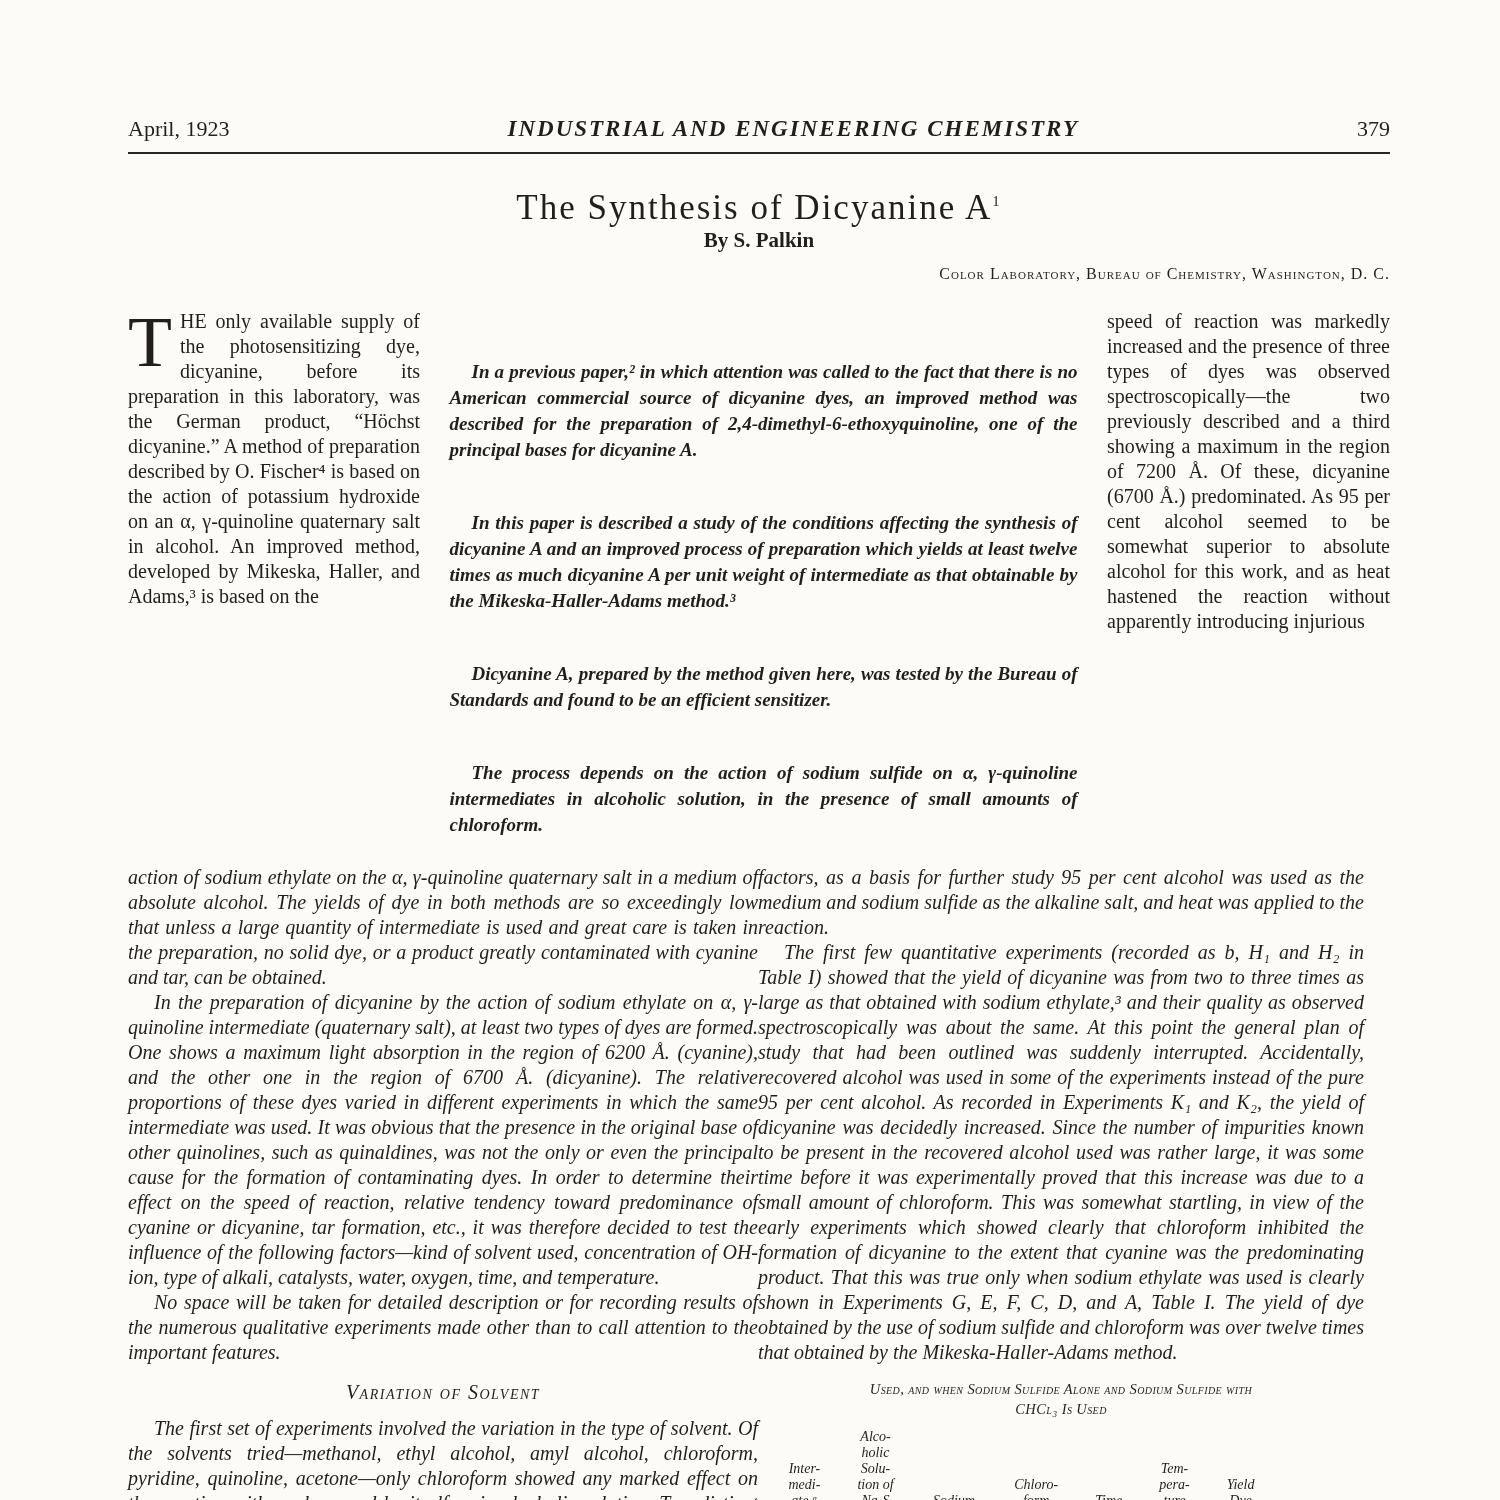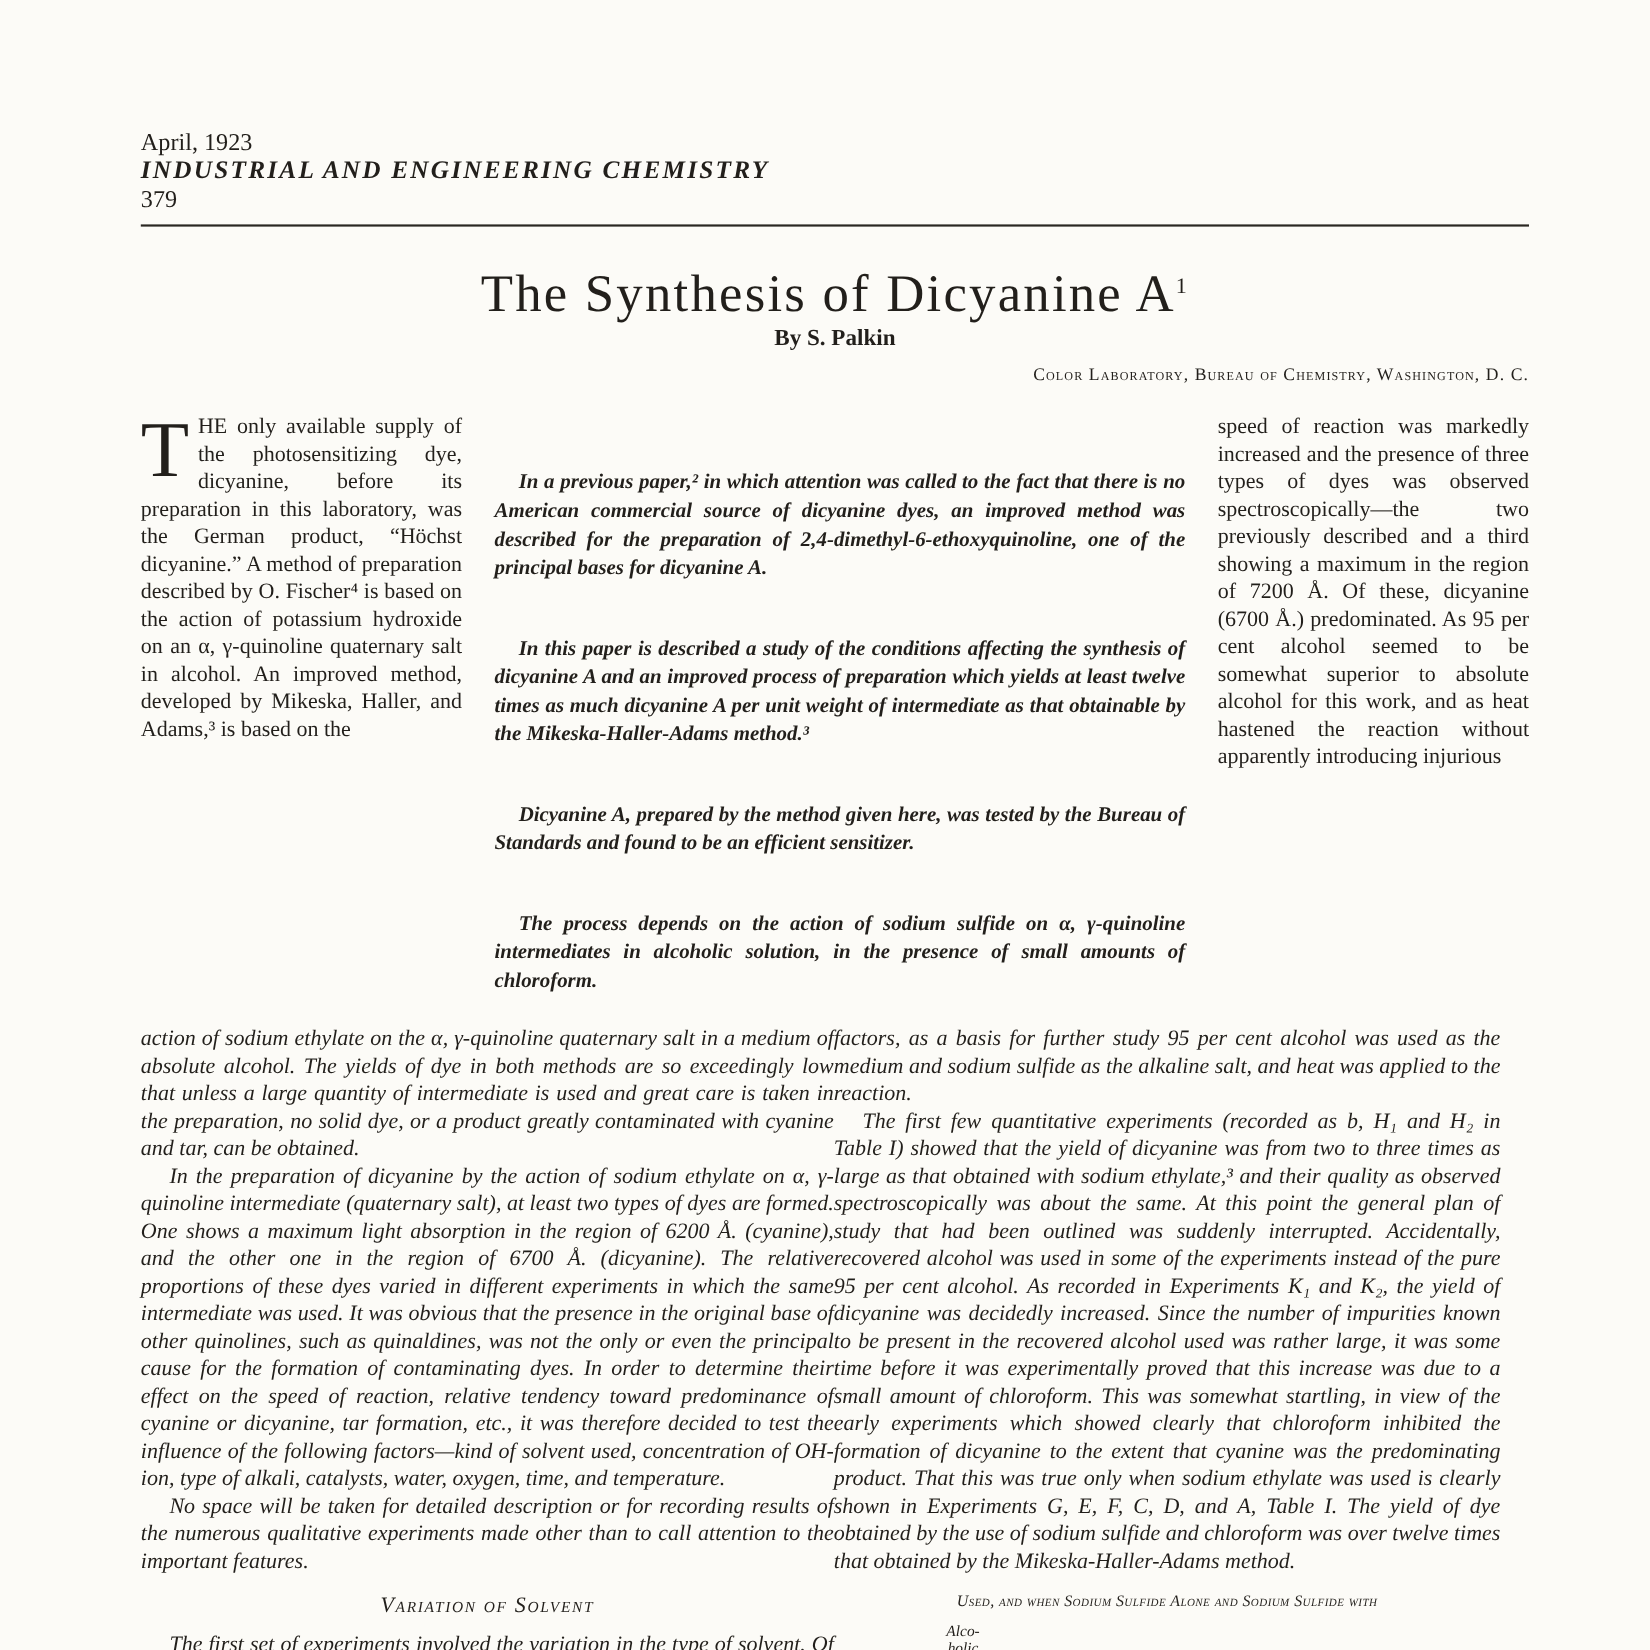--- a/index.html
+++ b/index.html
@@ -10,28 +10,27 @@
     background:#fcfbf7; color:#221f1b;
     font-family:"Liberation Serif","DejaVu Serif","DejaVu Sans",serif;
     padding:116px 110px 0 128px;
     overflow:hidden; position:relative;
   }
   
   .running-head {
     display:flex; justify-content:space-between; align-items:baseline;
     border-bottom:2px solid #2a2722; padding-bottom:10px;
     font-size:22px;
-    flex-direction:column;
   }
   .running-head .journal {
     font-style:italic; font-size:23px; letter-spacing:2px; font-weight:bold;
   }
   
   .article-title {
-    text-align:center; font-weight:normal; font-size:48px;
+    text-align:center; font-weight:normal; font-size:35px;
     letter-spacing:2px; margin-top:34px;
   }
   .article-title sup { font-size:0.42em; vertical-align:super; }
   .byline { text-align:center; font-weight:bold; font-size:21px; }
   .affiliation {
     text-align:right; font-variant:small-caps; font-size:16px;
     letter-spacing:1px; margin-top:12px;
   }
   
   .top-row { display:flex; justify-content:space-between; margin-top:26px; }
@@ -111,20 +110,21 @@
       <p>The first set of experiments involved the variation in the type of solvent. Of the solvents tried—methanol, ethyl alcohol, amyl alcohol, chloroform, pyridine, quinoline, acetone—only chloroform showed any marked effect on the reaction, either when used by itself or in alcoholic solution. Two distinct effects were obtained in the speed of formation and the</p>
     </div>
 
     <div class="col right">
       <p class="flush">factors, as a basis for further study 95 per cent alcohol was used as the medium and sodium sulfide as the alkaline salt, and heat was applied to the reaction.</p>
       <p>The first few quantitative experiments (recorded as b, H₁ and H₂ in Table I) showed that the yield of dicyanine was from two to three times as large as that obtained with sodium ethylate,³ and their quality as observed spectroscopically was about the same. At this point the general plan of study that had been outlined was suddenly interrupted. Accidentally, recovered alcohol was used in some of the experiments instead of the pure 95 per cent alcohol. As recorded in Experiments K₁ and K₂, the yield of dicyanine was decidedly increased. Since the number of impurities known to be present in the recovered alcohol used was rather large, it was some time before it was experimentally proved that this increase was due to a small amount of chloroform. This was somewhat startling, in view of the early experiments which showed clearly that chloroform inhibited the formation of dicyanine to the extent that cyanine was the predominating product. That this was true only when sodium ethylate was used is clearly shown in Experiments G, E, F, C, D, and A, Table I. The yield of dye obtained by the use of sodium sulfide and chloroform was over twelve times that obtained by the Mikeska-Haller-Adams method.</p>
 
       <div class="table-block">
         <div class="table-caption">
           <div>Used, and when Sodium Sulfide Alone and Sodium Sulfide with</div>
+          <div>CHCl₃ Is Used</div>
         </div>
         <div class="table-headers">
           <span class="th">Inter-
 medi-
 ate ᵃ
 G.</span>
           <span class="th">Alco-
 holic
 Solu-
 tion of

